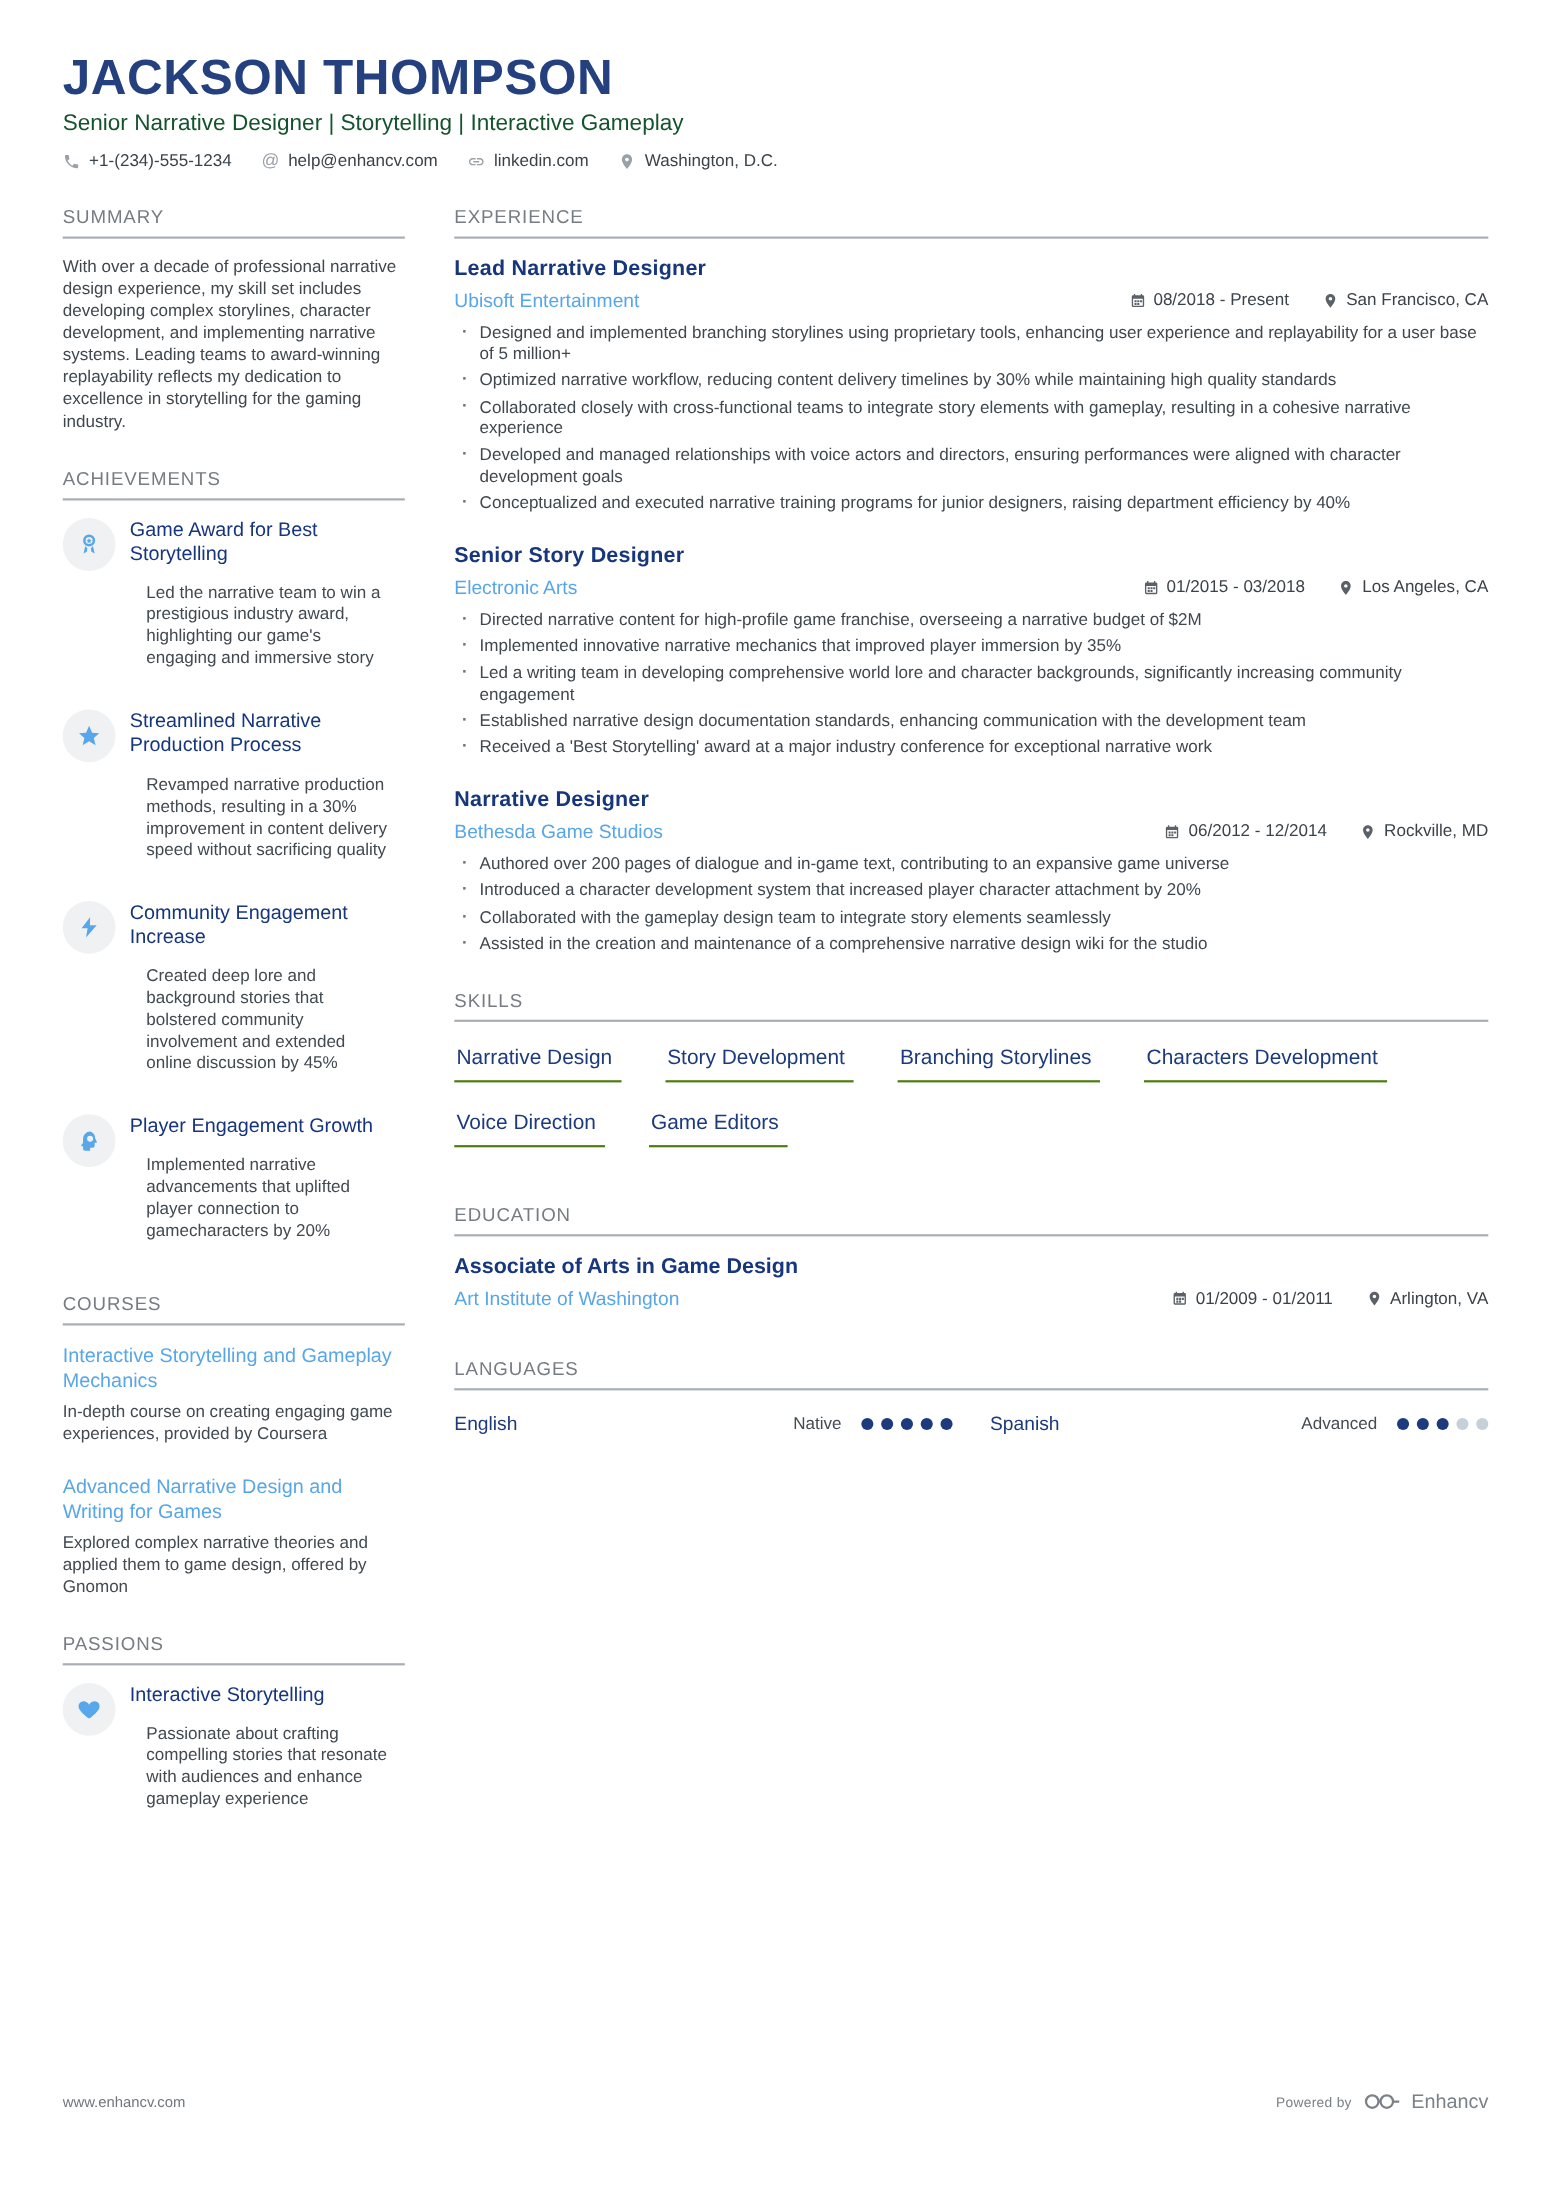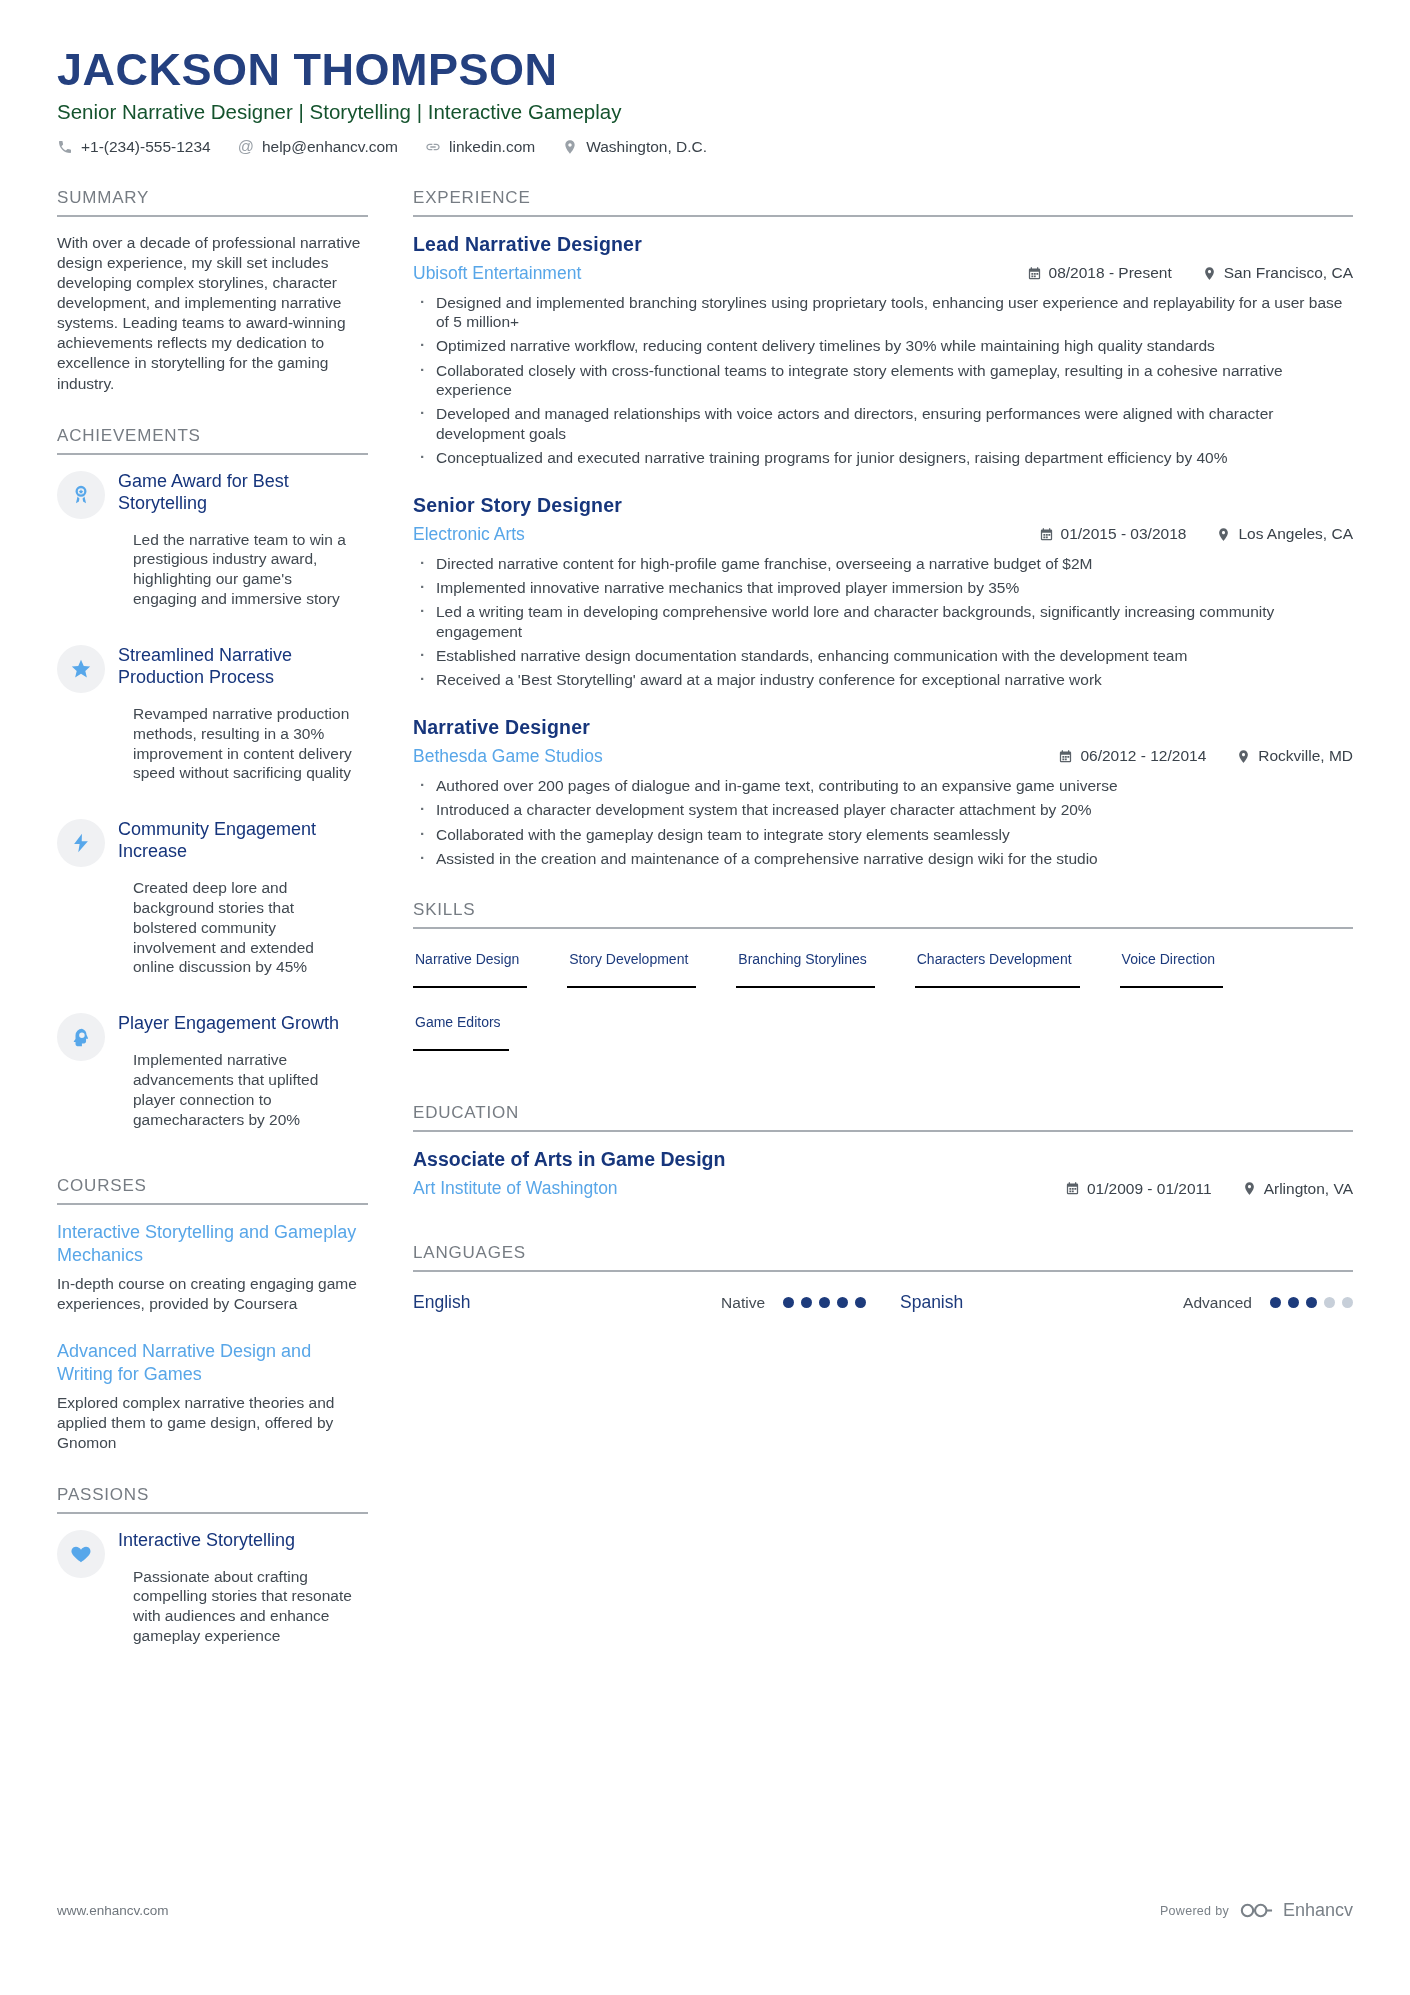--- a/index.html
+++ b/index.html
@@ -52,21 +52,21 @@
   .company { flex:1; font-size:17.5px; color:#58a6e8; }
   .meta-right { display:flex; align-items:center; gap:30px; font-size:15.5px; color:#3a424a; }
   .meta-item { display:flex; align-items:center; gap:7px; }
   .meta-item .ic { color:#5a6168; display:flex; }
   .meta-item .ic svg { width:15px; height:15px; }
   ul.bullets { list-style:none; margin:0; padding:0; }
   ul.bullets li { position:relative; padding-left:23px; font-size:15.5px; line-height:1.25; margin-bottom:5px; color:#3f474f; }
   ul.bullets li::before { content:"·"; position:absolute; left:7px; top:-1px; color:#6a7178; font-weight:700; }
 
   .skills-wrap { display:flex; flex-wrap:wrap; column-gap:40px; row-gap:26px; padding-top:6px; }
-  .skill { color:#1c3a7c; font-size:14px; padding:0 8px 19px 2px; border-bottom:2px solid #000000; }
+  .skill { color:#1c3a7c; font-size:19px; padding:0 8px 9px 2px; border-bottom:2px solid #4d7c0f; }
 
   .section-skills { margin-bottom:52px; }
   .section-education { margin-bottom:44px; }
   .edu-degree { margin:0 0 7px 0; font-size:19.5px; font-weight:700; color:#17367c; }
 
   .langs { display:grid; grid-template-columns:1fr 1fr; column-gap:34px; padding-top:4px; }
   .lang { display:flex; align-items:center; }
   .lang-name { flex:1; font-size:17.5px; color:#1c3a7c; }
   .lang-level { font-size:15.5px; color:#434b53; margin-right:18px; }
   .dots { display:flex; gap:7px; }
@@ -121,21 +121,21 @@
       </span>
     </div>
   </header>
 
   <div class="main">
 
     <div class="col-left">
 
       <section class="section">
         <h2 class="section-heading">SUMMARY</h2>
-        <p class="summary-text">With over a decade of professional narrative design experience, my skill set includes developing complex storylines, character development, and implementing narrative systems. Leading teams to award-winning achievements reflects my dedication to excellence in storytelling for the gaming industry.</p>
+        <p class="summary-text">With over a decade of professional narrative design experience, my skill set includes developing complex storylines, character development, and implementing narrative systems. Leading teams to award-winning replayability reflects my dedication to excellence in storytelling for the gaming industry.</p>
       </section>
 
       <section class="section">
         <h2 class="section-heading">ACHIEVEMENTS</h2>
 
         <div class="ach-item">
           <span class="icon-circle">
             <svg viewBox="0 0 24 24" fill="currentColor">
                 <path d="M12 2a6 6 0 100 12A6 6 0 0012 2zm0 9.5A3.5 3.5 0 1112 4.5a3.5 3.5 0 010 7zm0-5.8l.8 1.6 1.8.3-1.3 1.3.3 1.8-1.6-.9-1.6.9.3-1.8-1.3-1.3 1.8-.3.8-1.6zM8.2 13.6L6.5 21l3.2-1.9.6-3.4a7.9 7.9 0 01-2.1-2.1zm7.6 0a7.9 7.9 0 01-2.1 2.1l.6 3.4 3.2 1.9-1.7-7.4z"></path>
               </svg>

